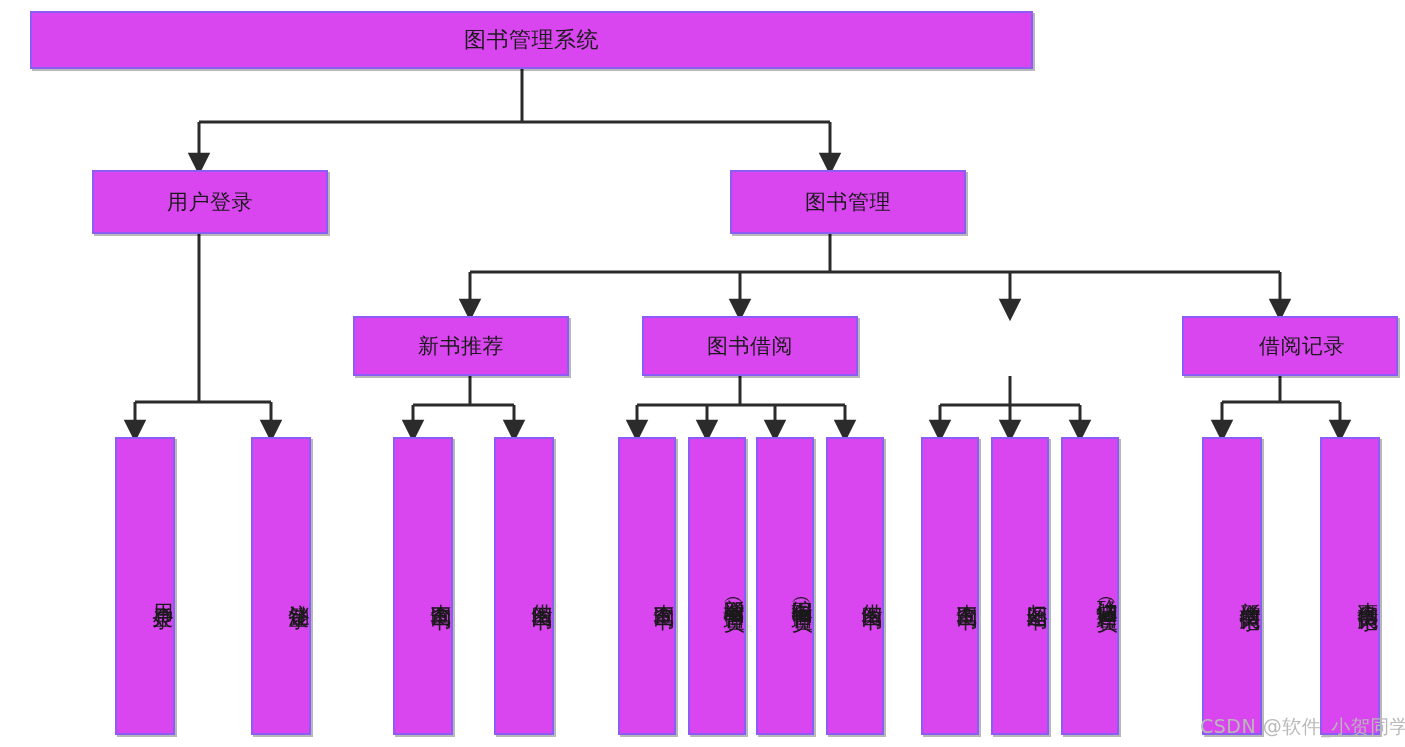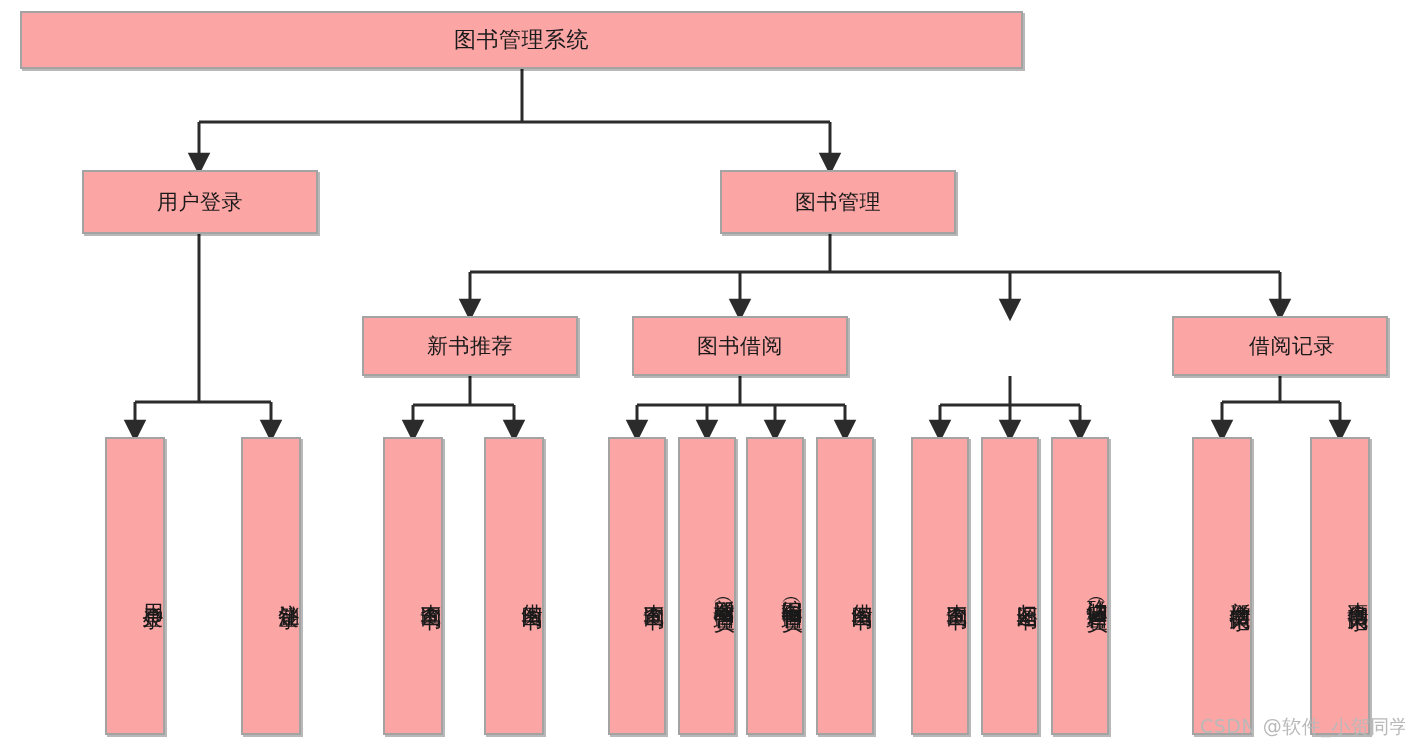--- a/index.html
+++ b/index.html
@@ -23,27 +23,28 @@
     position: absolute;
     left: 0;
     top: 0;
     width: 1405px;
     height: 747px;
     pointer-events: none;
   }
   .node {
     position: absolute;
     box-sizing: border-box;
-    background: #fca5a5;
-    border: 2px solid #a3a3a3;
+    background: #d946ef;
+    border: 2px solid #8b5cf6;
     box-shadow: 2px 2px 0 0 rgba(0,0,0,0.28);
     display: flex;
     align-items: center;
     justify-content: center;
     color: #1a1a1a;
+    margin-left: 10px;
   }
   .node.horiz {
     font-size: 21px;
     letter-spacing: 0.5px;
     line-height: 1.15;
   }
   .node.root {
     font-size: 22px;
   }
   .node.vert {
@@ -134,21 +135,21 @@
     <span>图书管理系统</span>
   </div>
 
   <div class="node horiz" style="left:82px; top:170px; width:236px; height:64px;">
     <span>用户登录</span>
   </div>
   <div class="node horiz" style="left:720px; top:170px; width:236px; height:64px;">
     <span>图书管理</span>
   </div>
 
-  <div class="node horiz" style="left:362px; top:316px; width:216px; height:60px;">
+  <div class="node horiz" style="left:343px; top:316px; width:216px; height:60px;">
     <span>新书推荐</span>
   </div>
   <div class="node horiz" style="left:632px; top:316px; width:216px; height:60px;">
     <span>图书借阅</span>
   </div>
   <div class="node horiz" style="left:1172px; top:316px; width:216px; height:60px;padding-left:24px;">
     <span>借阅记录</span>
   </div>
 
   <div class="node vert" style="left:105px; top:437px; width:60px; height:298px;">

